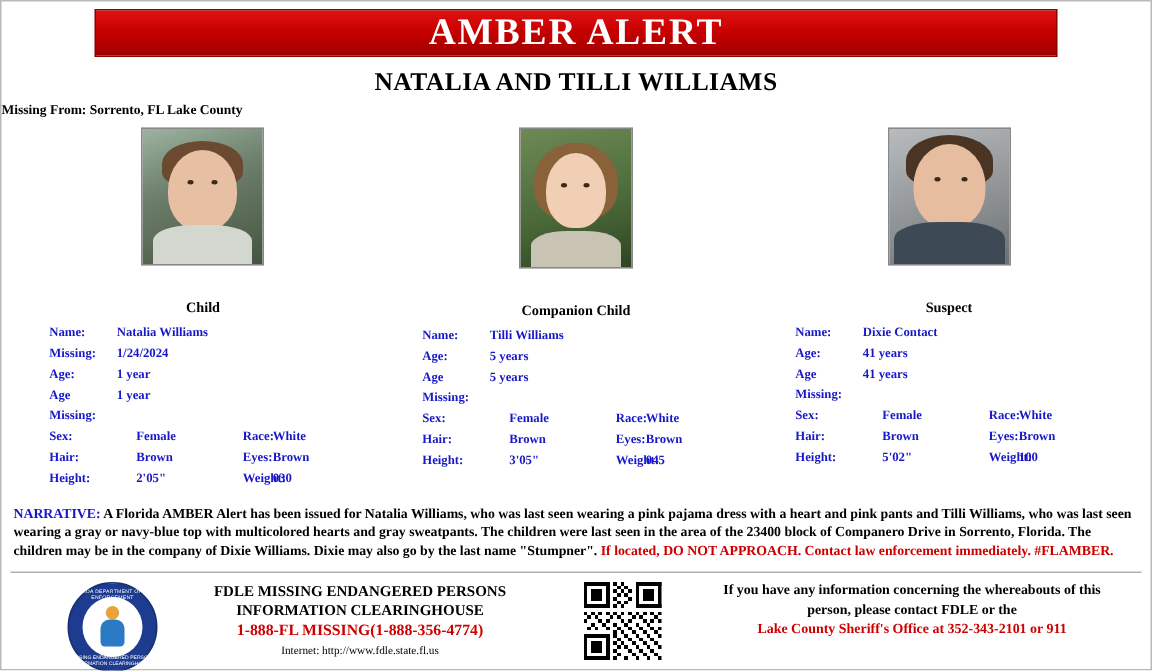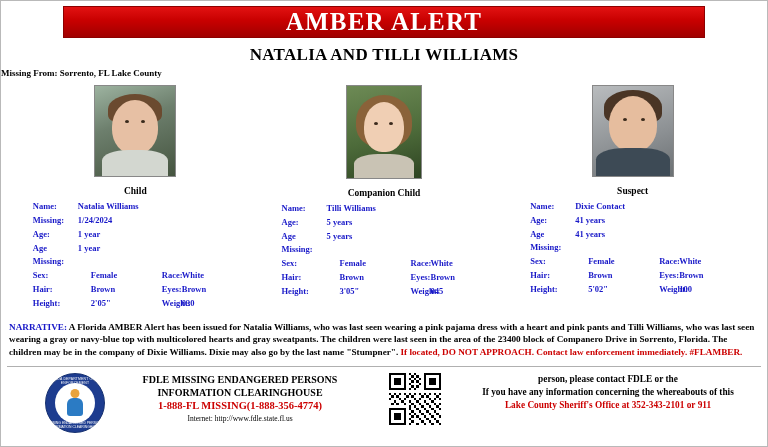--- a/index.html
+++ b/index.html
@@ -118,21 +118,21 @@
   .suspect .body-shape { width: 74px; height: 28px; background: #3d4a55; }
   .eye {
     position: absolute;
     width: 4px; height: 3px;
     background: #3a2a1c;
     border-radius: 50%;
   }
   .role {
     font-size: 9.5px;
     font-weight: bold;
-    margin-top: 9px;
+    margin-top: 24px;
     text-align: center;
   }
   
   .fields {
     margin-top: 4px;
     font-size: 8.5px;
     color: #1818c8;
     font-family: "Liberation Serif", serif;
     font-weight: bold;
     width: 205px;
@@ -558,19 +558,19 @@
           <rect x="8" y="20" width="1" height="1"></rect>
             <rect x="11" y="20" width="1" height="1"></rect>
             <rect x="14" y="20" width="1" height="1"></rect>
           <rect x="17" y="20" width="1" height="1"></rect>
             <rect x="20" y="20" width="1" height="1"></rect>
         </g>
       </svg>
     </div>
 
     <div class="footer-right">
+      <div class="fr-black">If you have any information concerning the whereabouts of this</div>
       <div class="fr-black">person, please contact FDLE or the</div>
-      <div class="fr-black">If you have any information concerning the whereabouts of this</div>
       <div class="fr-red">Lake County Sheriff's Office at 352-343-2101 or 911</div>
     </div>
   </div>
 
 </div>
 
 </body></html>

